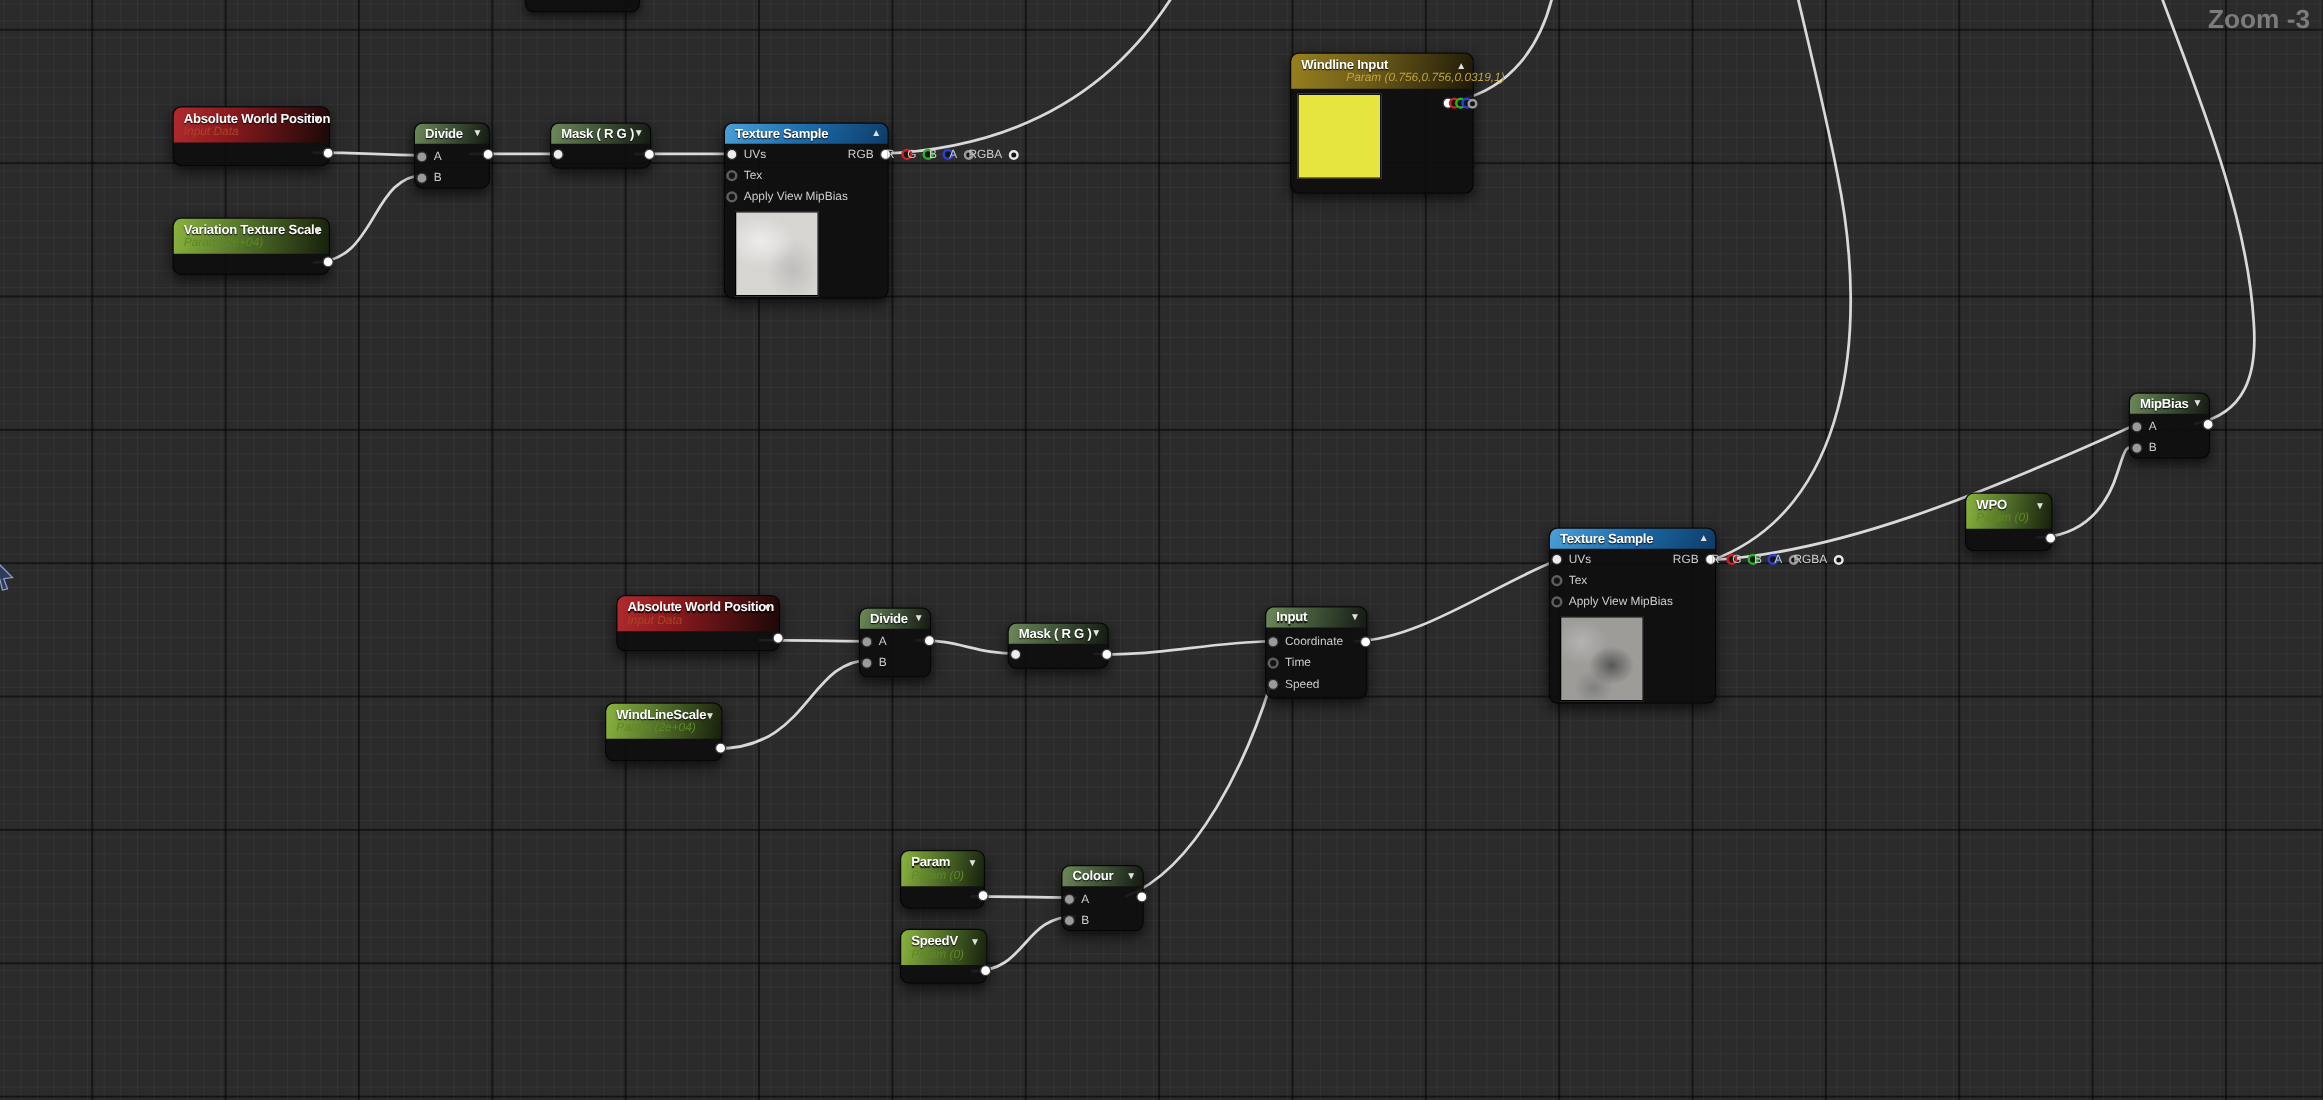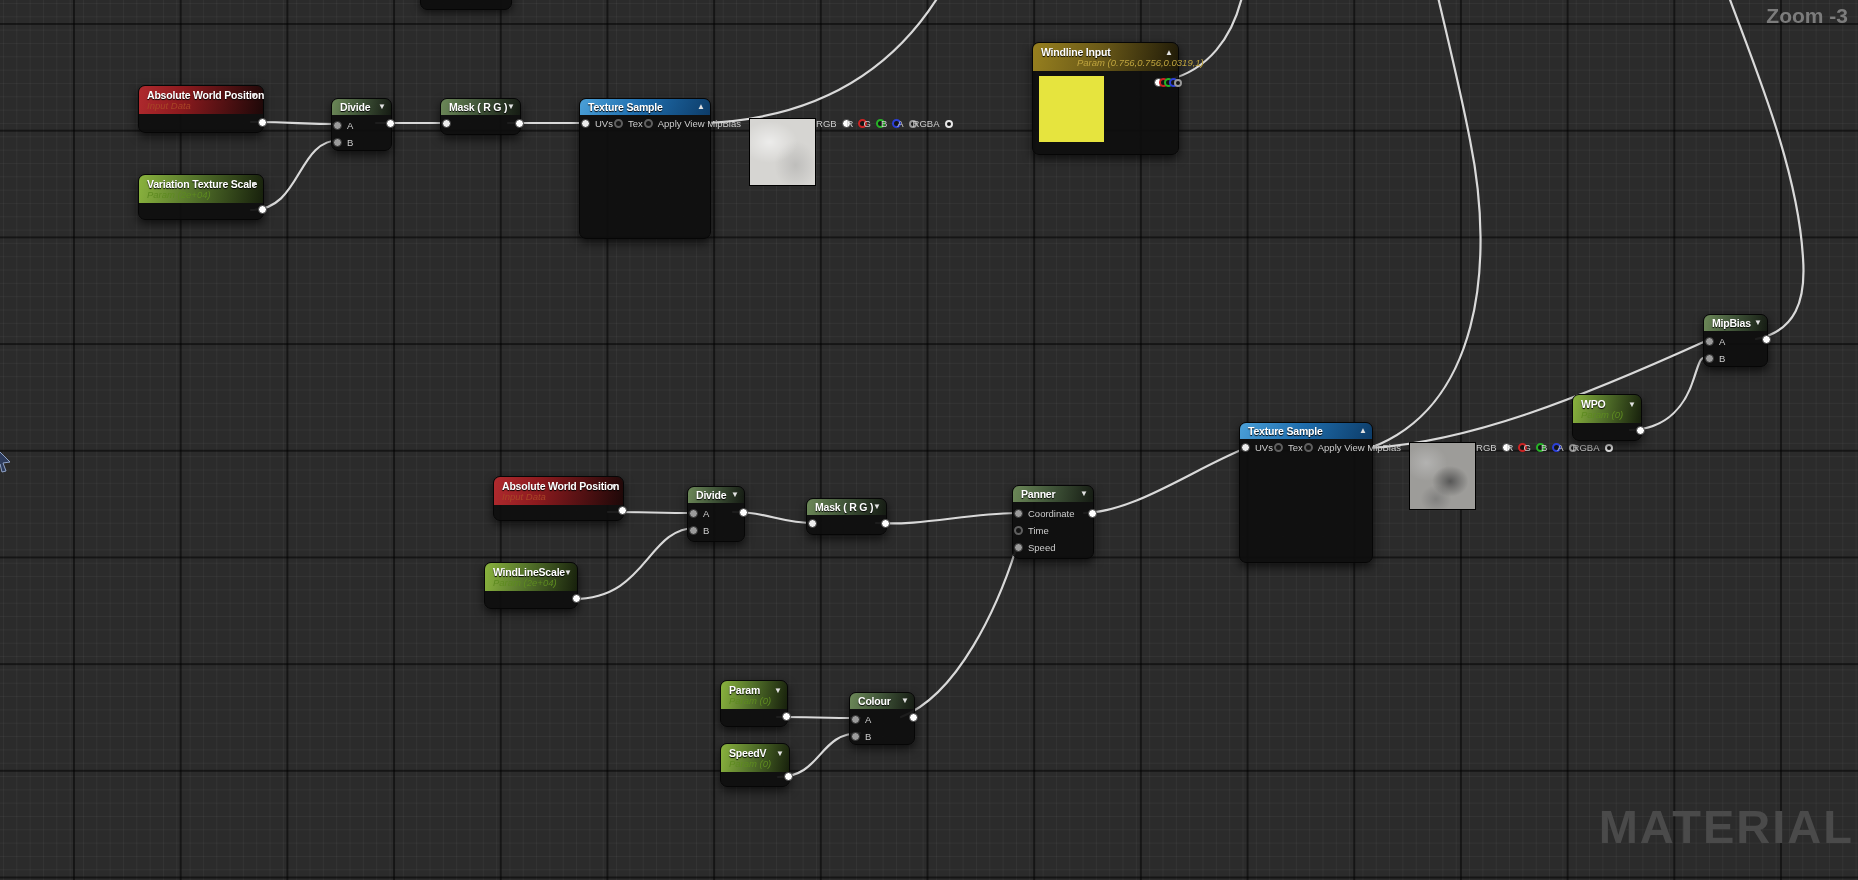--- a/index.html
+++ b/index.html
@@ -45,21 +45,21 @@
   .pin.ring-r{background:#141414;border:2.5px solid var(--pin_red,#cc2222);}
   .pin.ring-g{background:#141414;border:2.5px solid var(--pin_green,#27b327);}
   .pin.ring-b{background:#141414;border:2.5px solid var(--pin_blue,#2b3fd6);}
   .pin.ring-a{background:#141414;border:2px solid var(--pin_gray,#9a9a9a);width:8px;height:8px;}
   .pin.ring-w{background:#141414;border:2px solid #e8e8e8;width:8px;height:8px;}
   .pin.edge-l{margin-left:-4px;}
   .pin.edge-r{margin-right:-4px;}
   .opin{position:absolute;right:-4px;}
   .bodypin{position:absolute;right:-4px;bottom:5px;}
   .texbody{display:flex;}
-  .col-l{display:flex;flex-direction:row;}
+  .col-l{display:flex;flex-direction:column;}
   .col-r{display:flex;flex-direction:row;margin-left:auto;}
   .preview{width:65px;height:66px;margin:3px 0 0 8px;border:1px solid #000;}
   .preview.light{background:
      radial-gradient(40px 30px at 30% 35%, rgba(255,255,255,0.55), transparent 70%),
      radial-gradient(30px 35px at 70% 70%, rgba(120,120,120,0.25), transparent 70%),
      #d6d5d2;}
   .preview.mid{background:
      radial-gradient(26px 22px at 62% 58%, rgba(70,70,70,0.8), transparent 70%),
      radial-gradient(30px 26px at 25% 30%, rgba(200,200,200,0.5), transparent 70%),
      radial-gradient(22px 20px at 40% 85%, rgba(110,110,110,0.6), transparent 70%),
@@ -271,21 +271,21 @@
       <span class="tri">▼</span>
     </div>
     <div class="row">
         <span class="pin wired edge-l"></span>
       </div>
     <span class="pin white opin" style="top:20px"></span>
   </div>
 
   <div class="node" style="left:1012px;top:485px;width:80px;height:72px">
     <div class="hdr hdr-fgreen">
-      <span class="title">Panner</span>
+      <span class="title">Input</span>
       <span class="tri">▼</span>
     </div>
     <div style="padding-top:3px">
       <div class="row">
           <span class="pin filled edge-l"></span>
           <span class="plabel">Coordinate</span>
         </div>
       <div class="row">
           <span class="pin hollow edge-l"></span>
           <span class="plabel">Time</span>
@@ -405,14 +405,13 @@
   <div class="node" style="left:1572px;top:394px;width:68px;height:45px">
     <div class="hdr two hdr-pgreen">
       <span class="title">WPO</span>
       <span class="sub">Param (0)</span>
       <span class="tri">▼</span>
     </div>
     <span class="pin white bodypin"></span>
   </div>
 
   <div id="zoom-label">Zoom -3</div>
-  <div id="watermark">MATERIAL</div>
 </div>
 
 </body></html>

